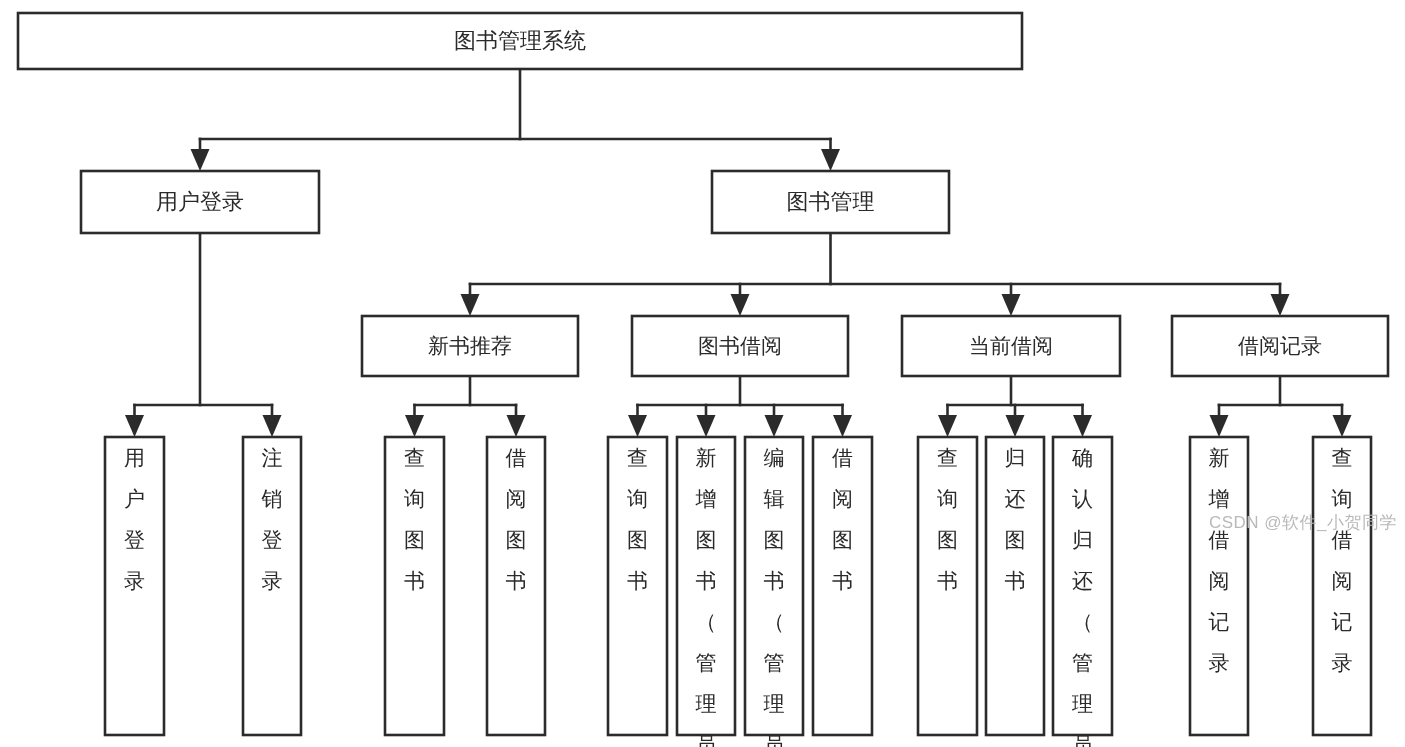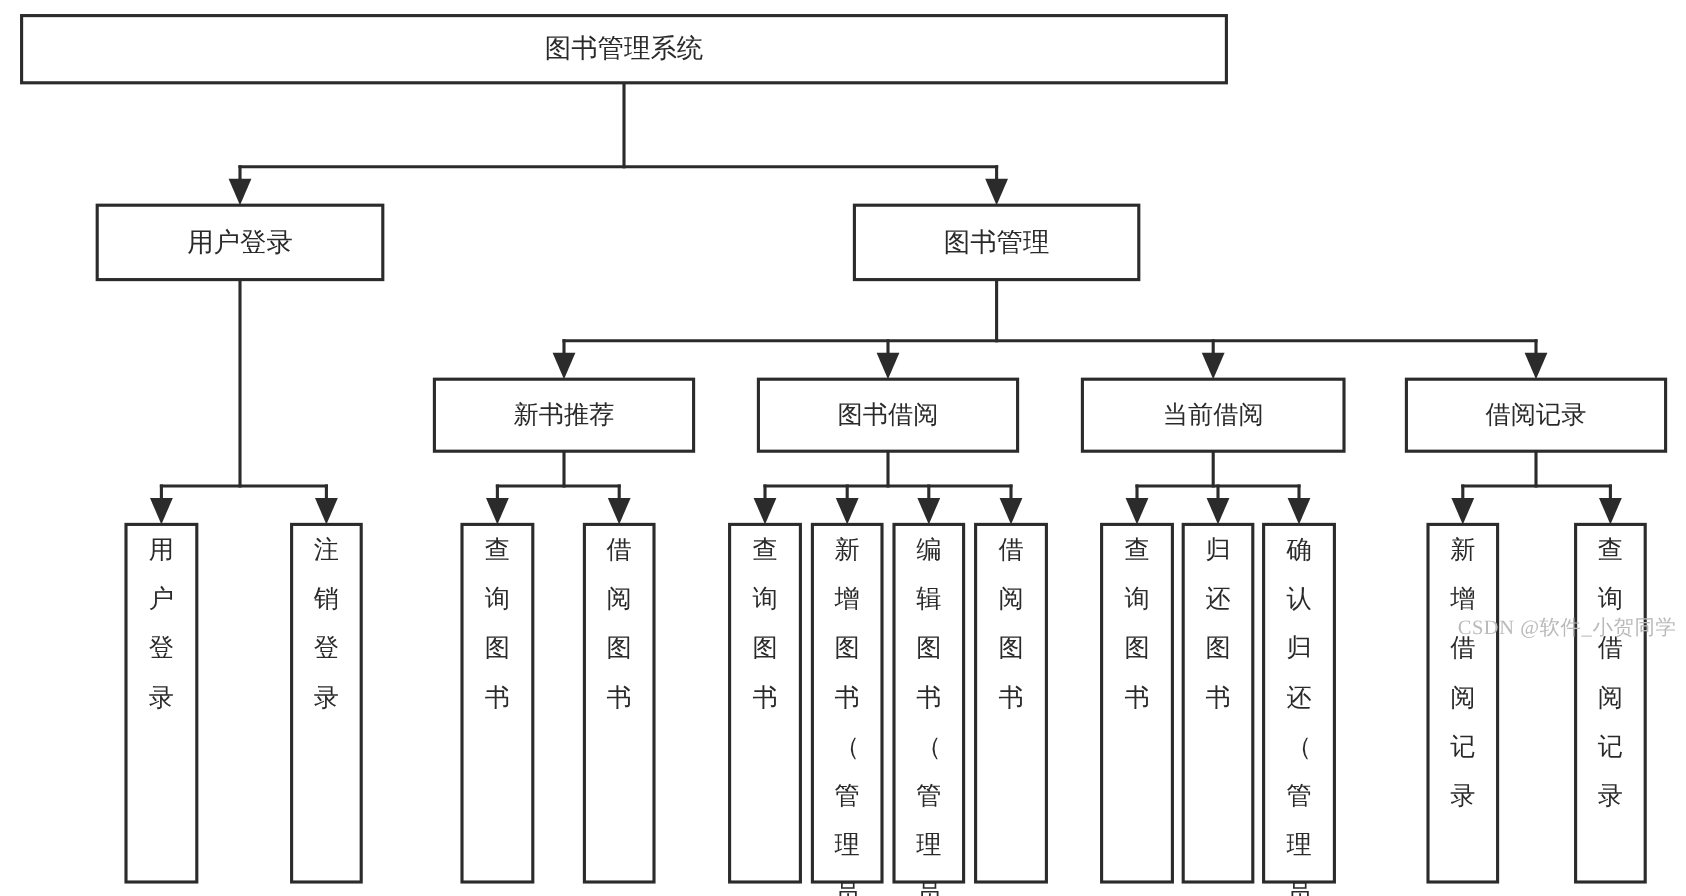--- a/index.html
+++ b/index.html
@@ -56,21 +56,21 @@
   .arrow-head {
     fill: #2b2b2b;
     stroke: none;
   }
   .watermark {
     position: absolute;
     right: 8px;
     bottom: 4px;
     color: #b9b9b9;
     font-size: 17px;
-    font-family: Liberation Serif, serif;
+    font-family: Liberation Sans, sans-serif;
     letter-spacing: 0.5px;
     white-space: nowrap;
     user-select: none;
   }
 </style>
 </head>
 <body>
 
 <div id="diagram-root">
   <svg id="tree-svg" viewBox="0 0 1405 747" xmlns="http://www.w3.org/2000/svg">

